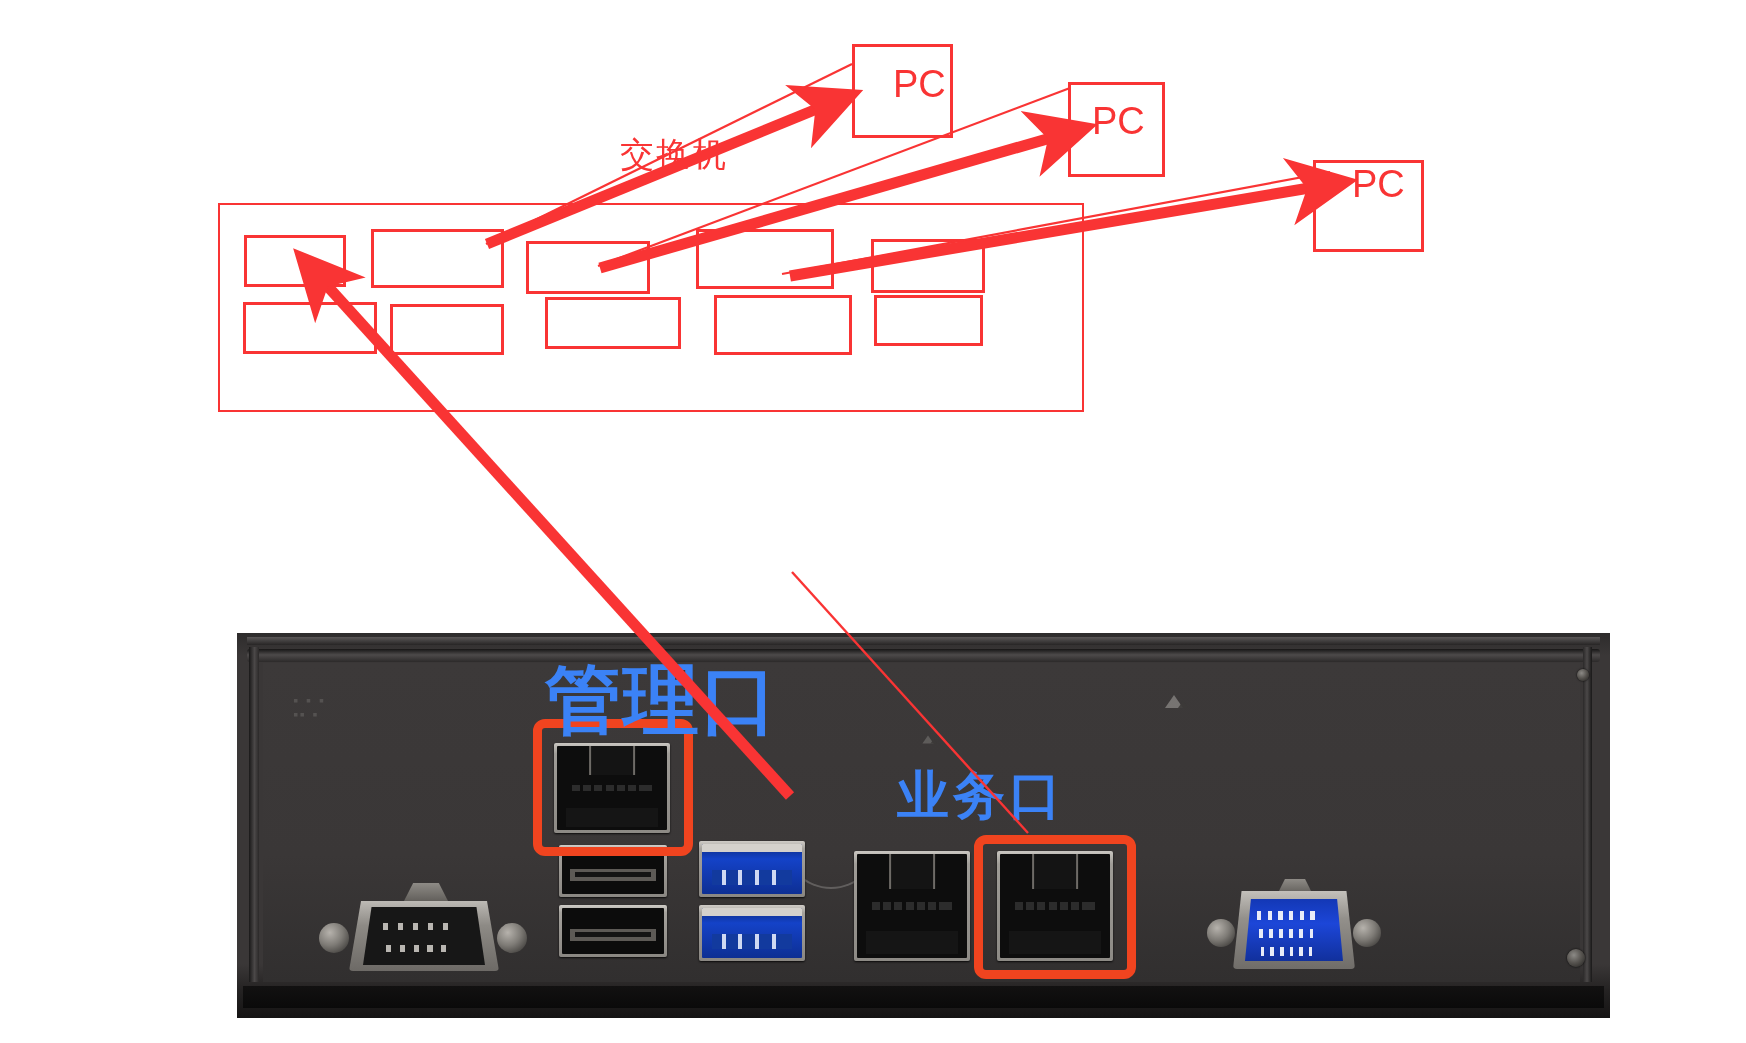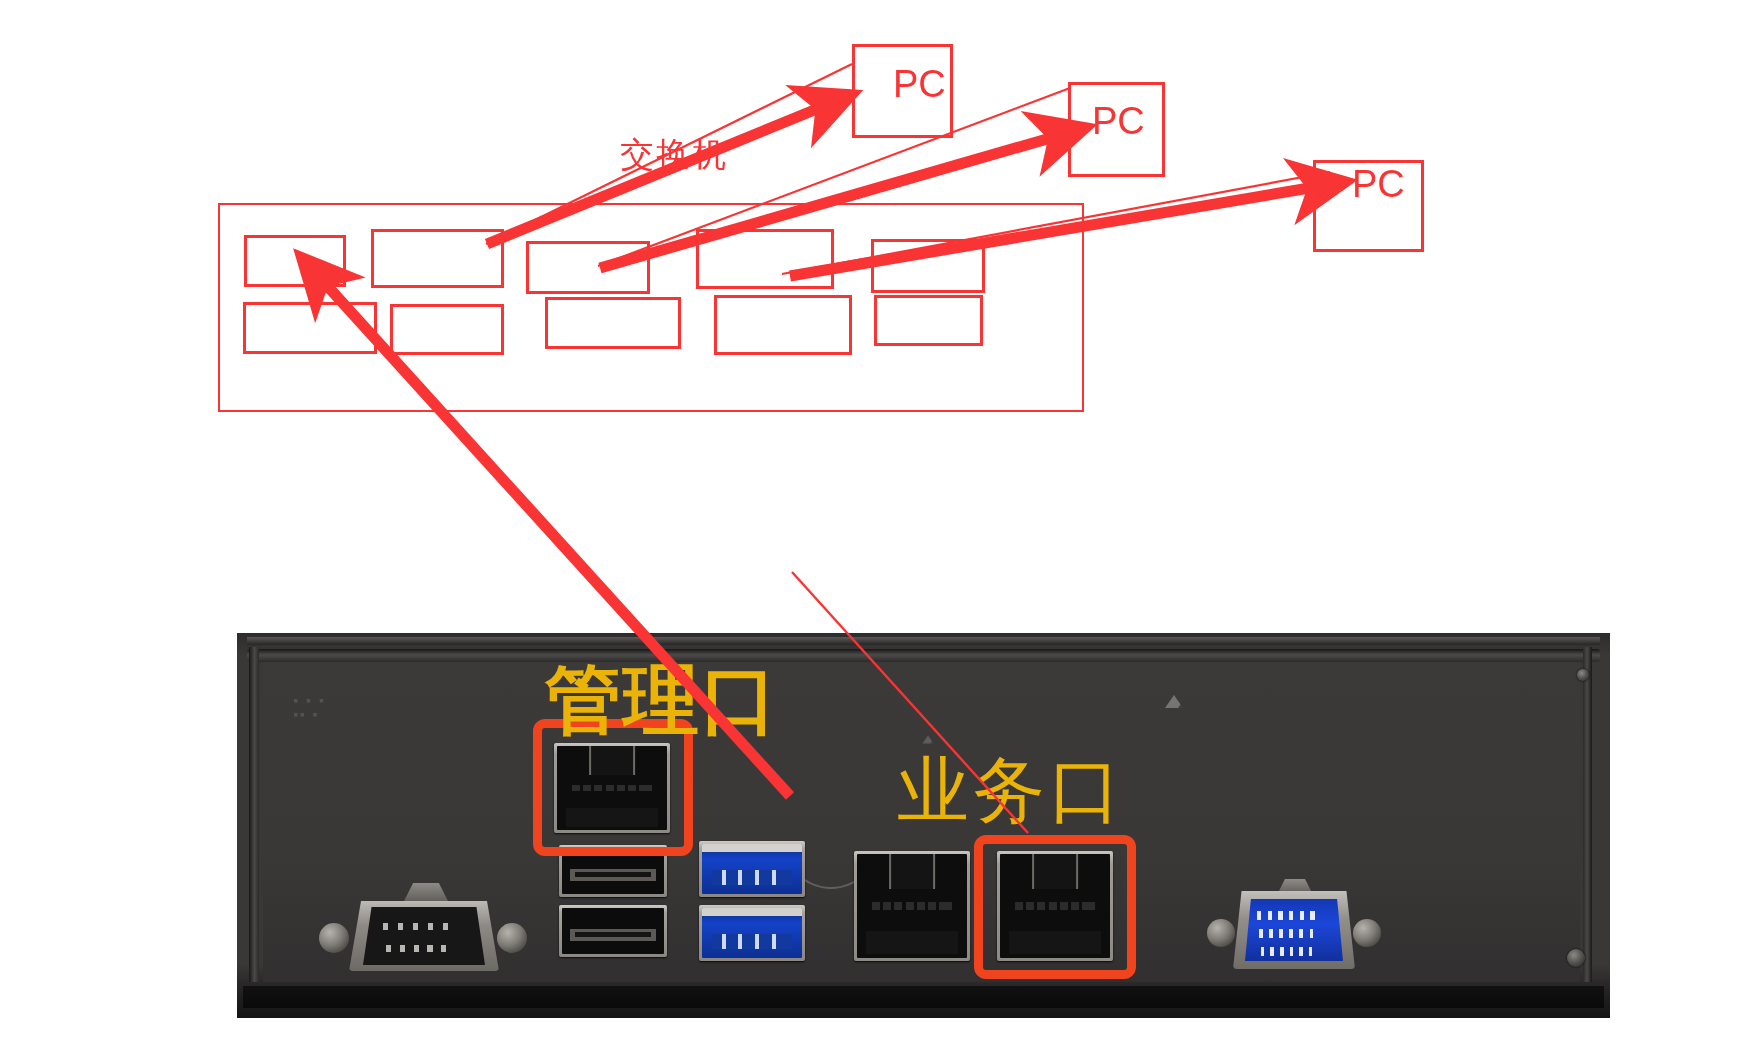--- a/index.html
+++ b/index.html
@@ -210,21 +210,21 @@
   }
 
   
   .hl{
     position:absolute;border:9px solid #f0441f;border-radius:12px;
     box-sizing:border-box;
   }
 
   
   .photo-cn{
-    position:absolute;color:#eab308;white-space:nowrap;
+    position:absolute;color:#3b82f6;white-space:nowrap;
     font-family:"DejaVu Sans","Liberation Sans",sans-serif;
   }
 </style>
 </head>
 <body>
 
 <div id="stage">
 
   <div style="position:absolute;left:218px;top:203px;width:862px;height:205px;border:2.5px solid #f93434;"></div>
 
@@ -339,21 +339,21 @@
       <div class="vrow" style="left:50px;top:52px;width:78px;"></div>
       <div class="vrow" style="left:52px;top:70px;width:74px;"></div>
       <div class="nut" style="left:2px;top:42px;"></div>
       <div class="nut" style="left:148px;top:42px;"></div>
     </div>
 
     <div class="hl" style="left:296px;top:86px;width:160px;height:137px;"></div>
     <div class="hl" style="left:737px;top:202px;width:162px;height:144px;"></div>
 
     <div class="photo-cn" style="left:308px;top:17px;font-size:76px;font-weight:700;letter-spacing:2px;">管理口</div>
-    <div class="photo-cn" style="left:660px;top:110px;font-size:72px;font-weight:400;letter-spacing:4px;">业务口</div>
+    <div class="photo-cn" style="left:660px;top:128px;font-size:52px;font-weight:700;letter-spacing:4px;">业务口</div>
   </div>
 
   <svg id="annot" viewBox="0 0 1746 1043" xmlns="http://www.w3.org/2000/svg">
     <defs>
       <marker id="ah-thick" markerWidth="7" markerHeight="7" refX="5.2" refY="3.5" orient="auto" markerUnits="strokeWidth">
         <path d="M0,0.4 L6.4,3.5 L0,6.6 L1.7,3.5 z" fill="#f93434"></path>
       </marker>
       <marker id="ah-thin" markerWidth="9" markerHeight="9" refX="6.5" refY="4.5" orient="auto" markerUnits="strokeWidth">
         <path d="M0,0.6 L8.4,4.5 L0,8.4 L2.4,4.5 z" fill="#f93434"></path>
       </marker>

